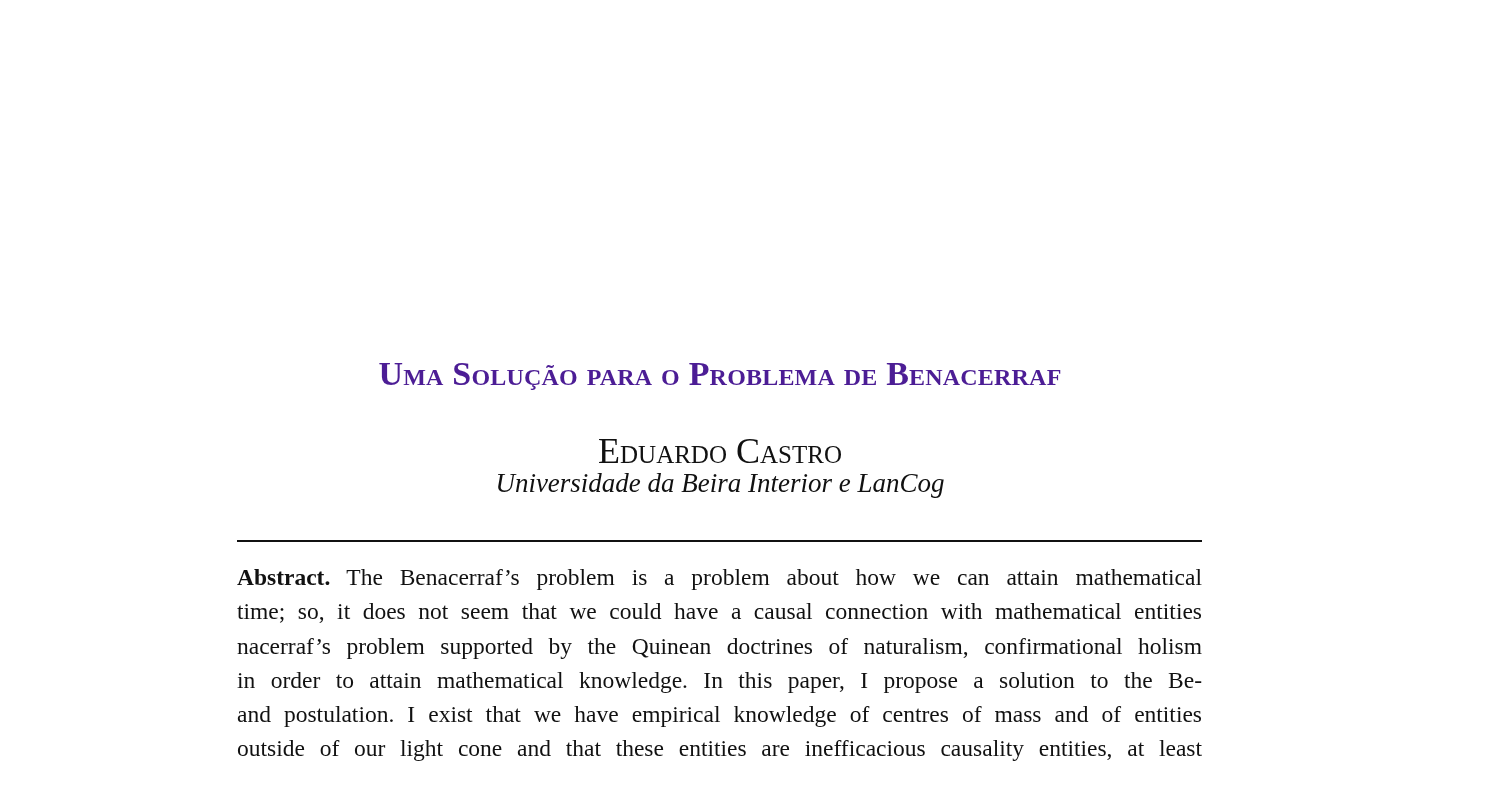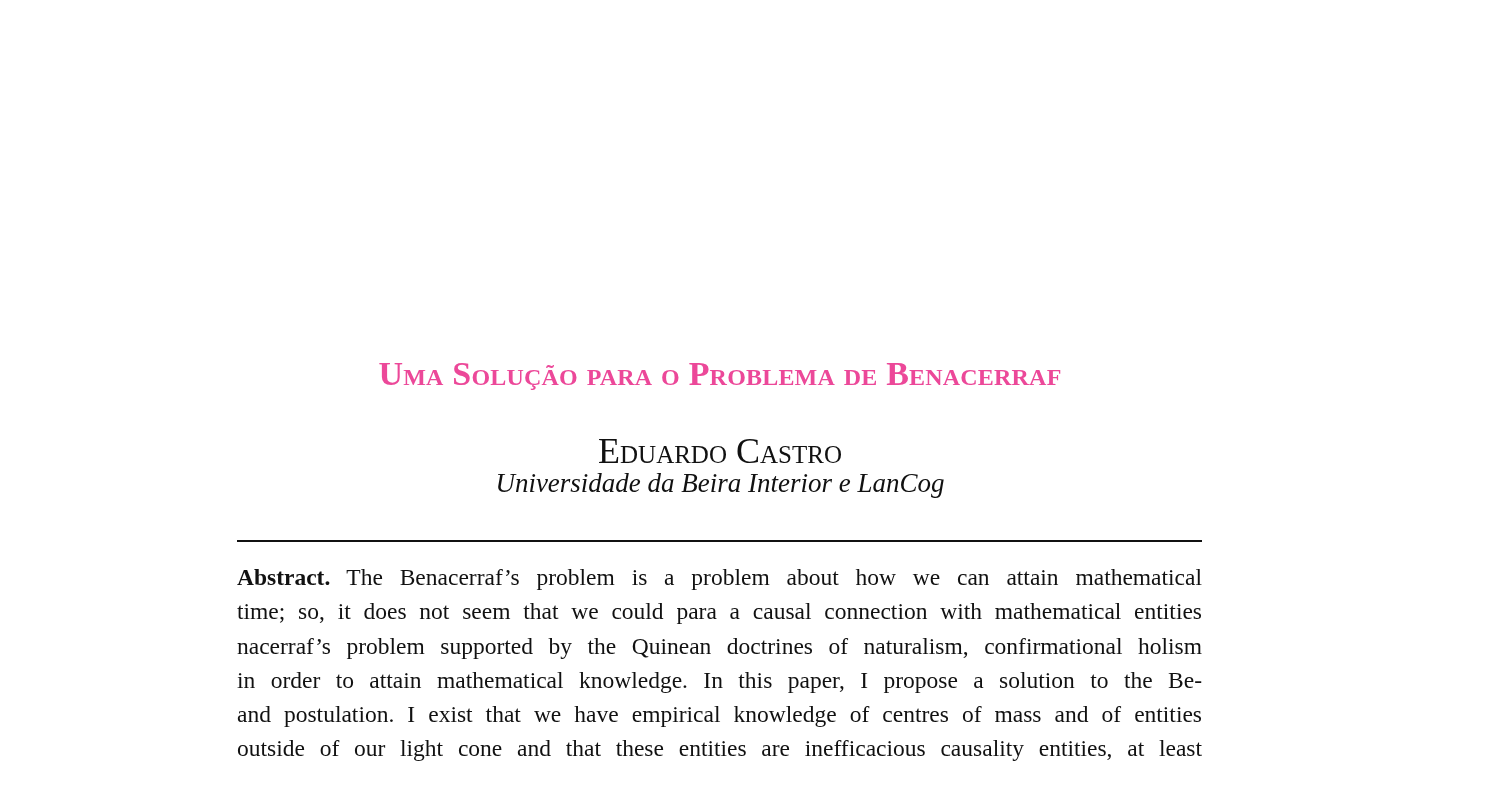--- a/index.html
+++ b/index.html
@@ -26,21 +26,21 @@
       position: absolute;
       left: 0;
       width: 1440px;
       top: 355px;
       text-align: center;
       font-family: "Liberation Serif", serif;
       font-weight: bold;
       font-size: 34px;
       font-variant: small-caps;
       letter-spacing: 0.2px;
-      color: #ec4899;
+      color: #4c1d95;
       white-space: nowrap;
     }
     .author {
       position: absolute;
       left: 0;
       width: 1440px;
       top: 430px;
       text-align: center;
       font-family: "Liberation Serif", serif;
       font-size: 36px;
@@ -96,19 +96,19 @@
 <body>
 
 <div class="page">
   <div class="title">Uma Solução para o Problema de Benacerraf</div>
   <div class="author">Eduardo Castro</div>
   <div class="affiliation">Universidade da Beira Interior e LanCog</div>
   <div class="rule"></div>
 
   <div class="abstract">
     <span class="line"><span class="abstract-label">Abstract.</span><span>The Benacerraf’s problem is a problem about how we can attain mathematical</span></span>
-    <span class="line">time; so, it does not seem that we could para a causal connection with mathematical entities</span>
+    <span class="line">time; so, it does not seem that we could have a causal connection with mathematical entities</span>
     <span class="line">nacerraf’s problem supported by the Quinean doctrines of naturalism, confirmational holism</span>
     <span class="line">in order to attain mathematical knowledge. In this paper, I propose a solution to the Be-</span>
     <span class="line">and postulation. I exist that we have empirical knowledge of centres of mass and of entities</span>
     <span class="line last">outside of our light cone and that these entities are inefficacious causality entities, at least</span>
   </div>
 </div>
 
 </body></html>

